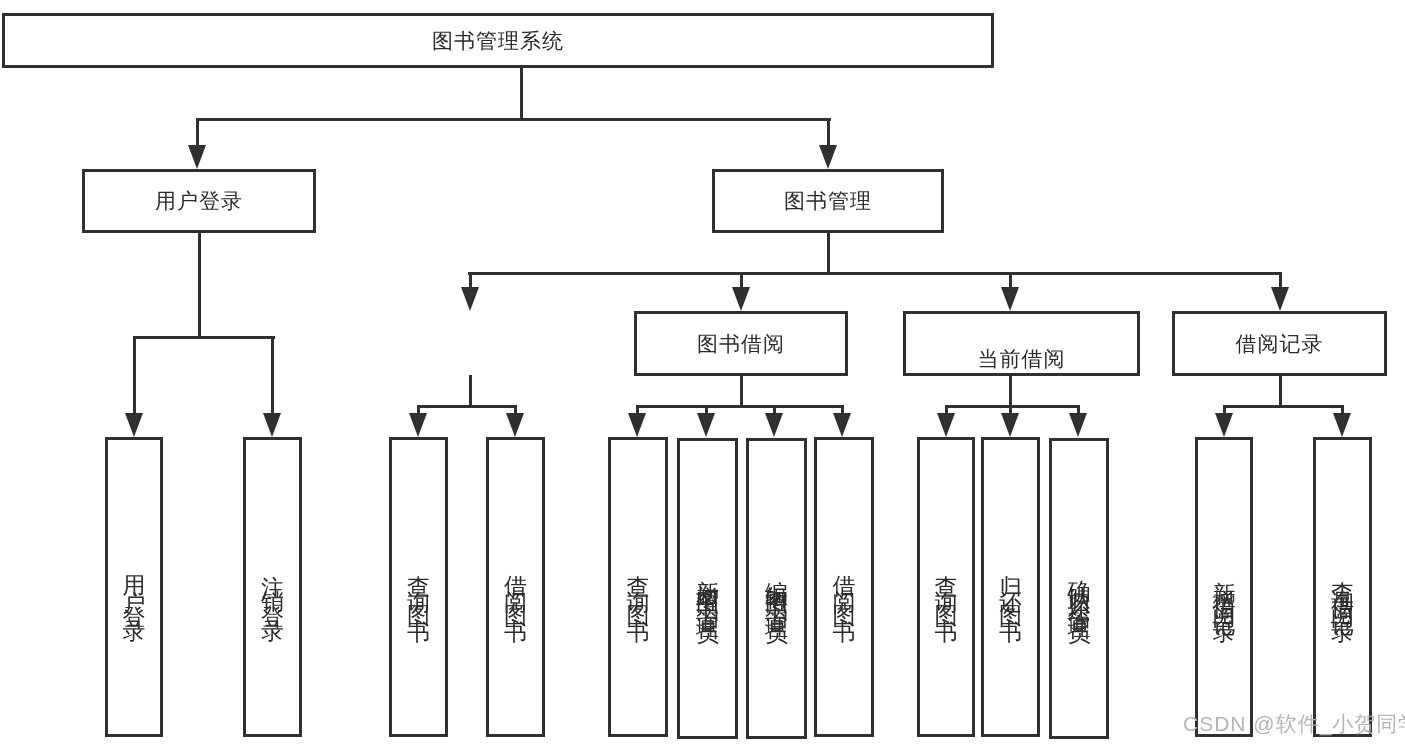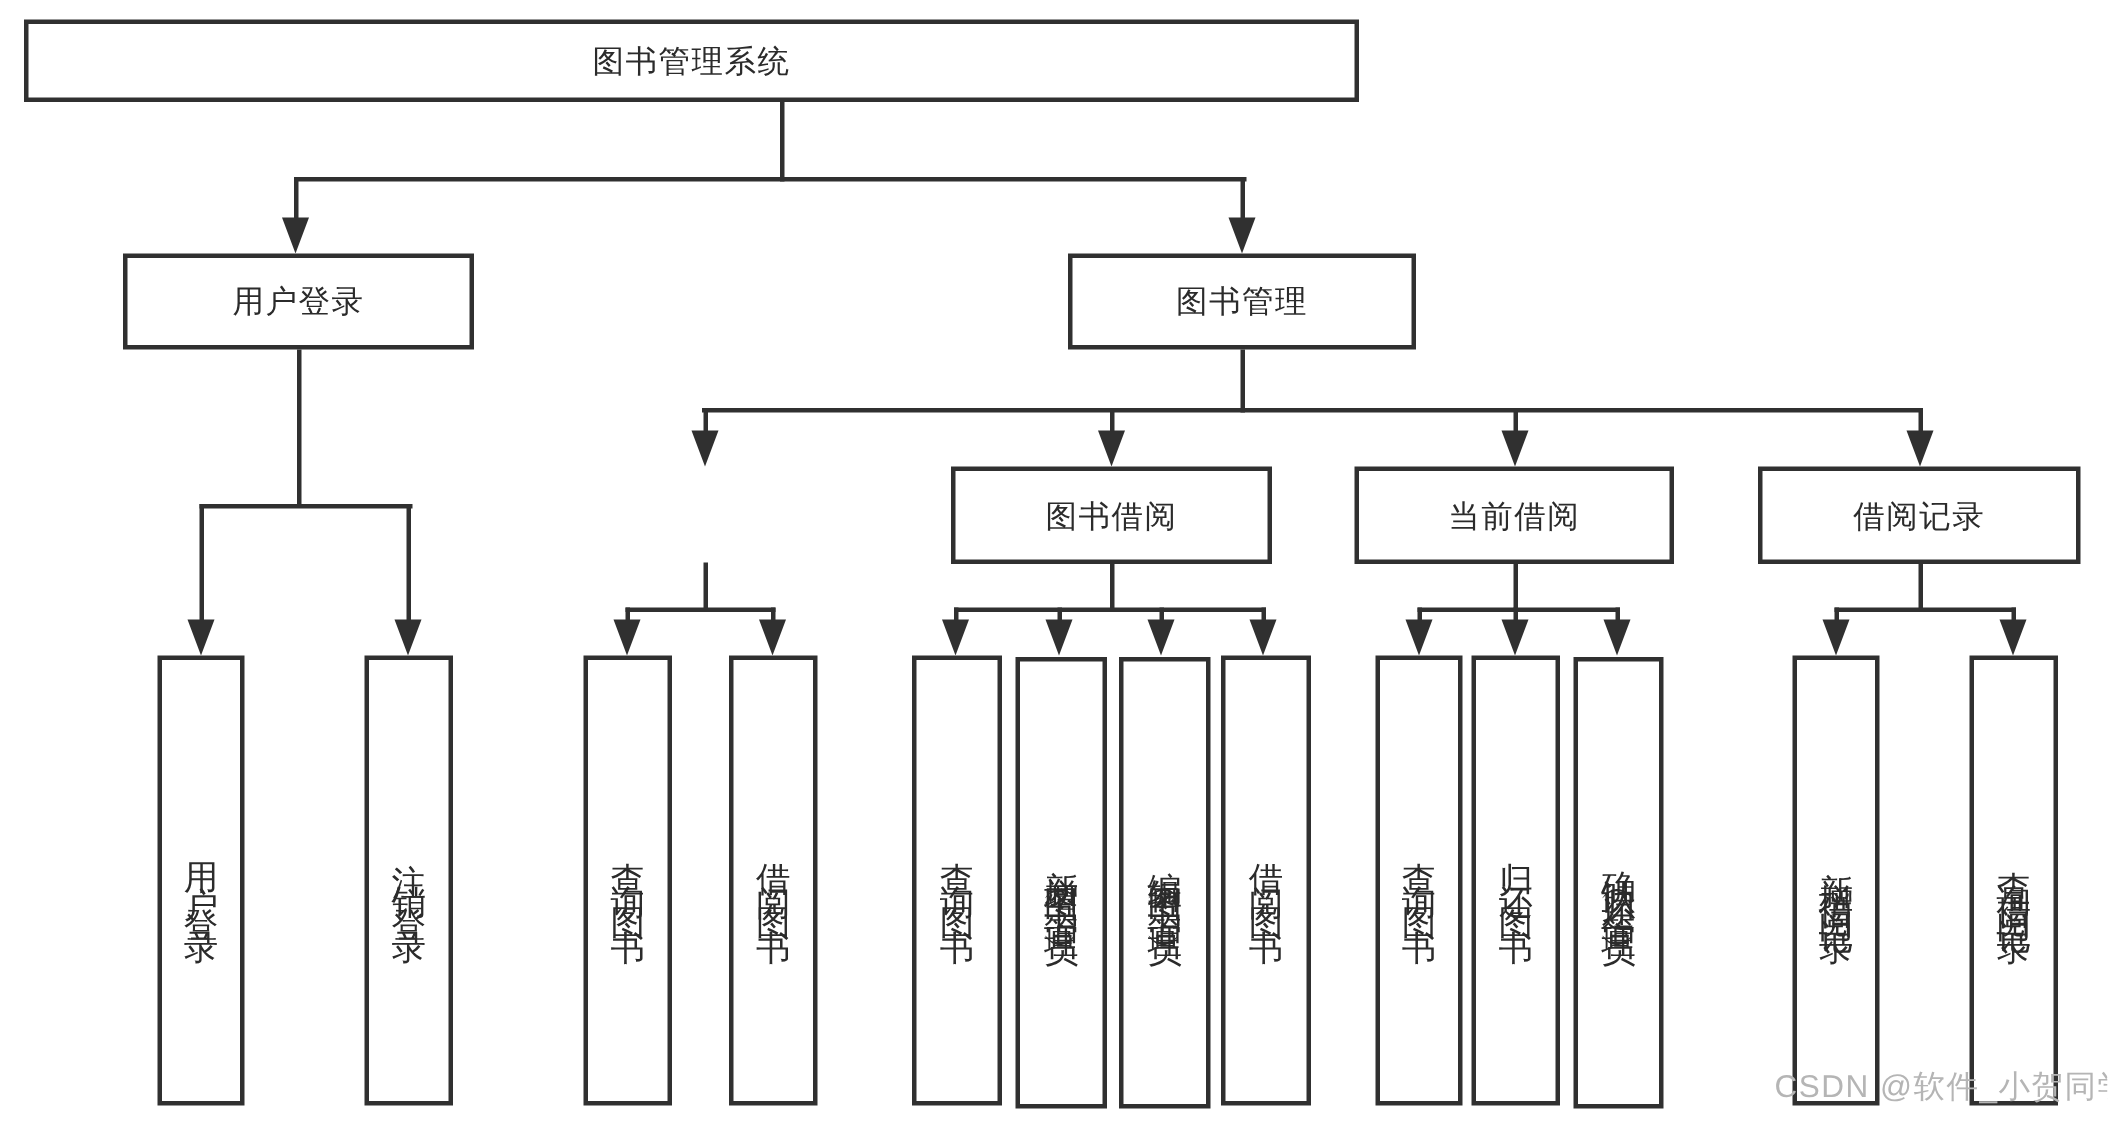--- a/index.html
+++ b/index.html
@@ -53,21 +53,21 @@
     color: var(--watermark);
     letter-spacing: 1px;
     white-space: nowrap;
   }
 </style>
 </head>
 <body>
 
 <div id="stage">
 
-  <div class="box hbox" style="left:16px; top:13px; width:890px; height:55px;">
+  <div class="box hbox" style="left:2px; top:13px; width:992px; height:55px;">
     <span>图书管理系统</span>
   </div>
 
   <div class="vline" style="left:520px; top:67px; width:3px; height:54px;"></div>
   <div class="hline" style="left:196px; top:118px; width:635px; height:3px;"></div>
   <div class="vline" style="left:196px; top:118px; width:3px; height:32px;"></div>
   <div class="arrow" style="left:188px; top:145px;"></div>
   <div class="vline" style="left:827px; top:118px; width:3px; height:32px;"></div>
   <div class="arrow" style="left:819px; top:145px;"></div>
 
@@ -92,21 +92,21 @@
   <div class="vline" style="left:740px; top:272px; width:3px; height:20px;"></div>
   <div class="arrow" style="left:732px; top:287px;"></div>
   <div class="vline" style="left:1009px; top:272px; width:3px; height:20px;"></div>
   <div class="arrow" style="left:1001px; top:287px;"></div>
   <div class="vline" style="left:1279px; top:272px; width:3px; height:20px;"></div>
   <div class="arrow" style="left:1271px; top:287px;"></div>
 
   <div class="box hbox" style="left:634px; top:311px; width:214px; height:65px;">
     <span>图书借阅</span>
   </div>
-  <div class="box hbox" style="left:903px; top:311px; width:213px; height:65px;">
+  <div class="box hbox" style="left:903px; top:311px; width:237px; height:65px;align-items:flex-end;">
     <span>当前借阅</span>
   </div>
   <div class="box hbox" style="left:1172px; top:311px; width:215px; height:65px;">
     <span>借阅记录</span>
   </div>
 
   <div class="vline" style="left:469px; top:375px; width:3px; height:32px;"></div>
   <div class="hline" style="left:417px; top:405px; width:100px; height:3px;"></div>
   <div class="vline" style="left:417px; top:405px; width:3px; height:14px;"></div>
   <div class="arrow" style="left:409px; top:413px;"></div>

